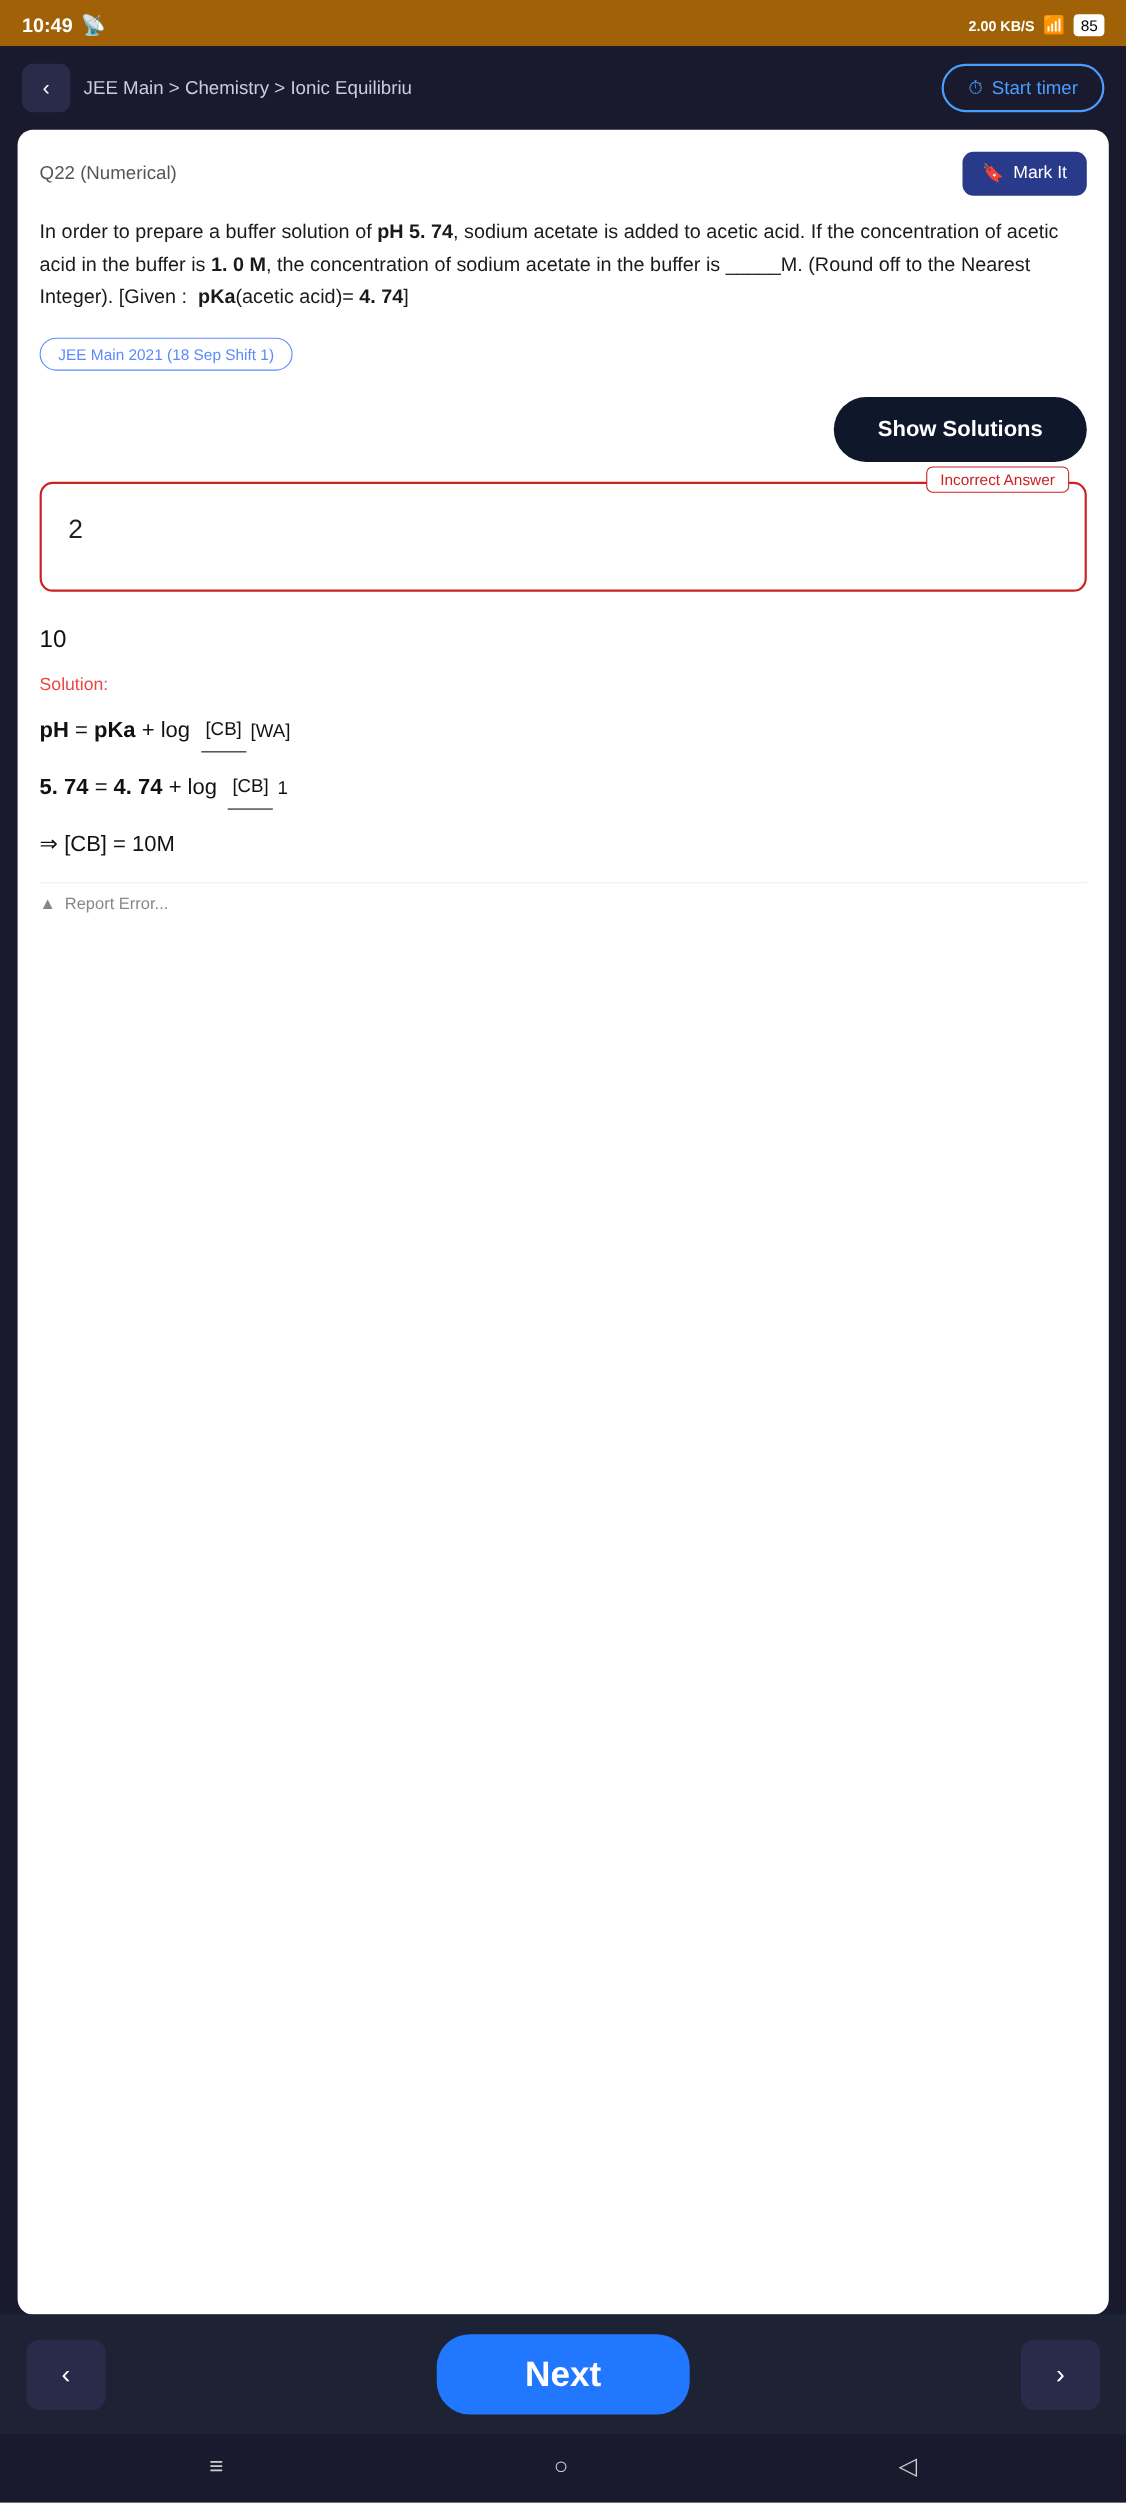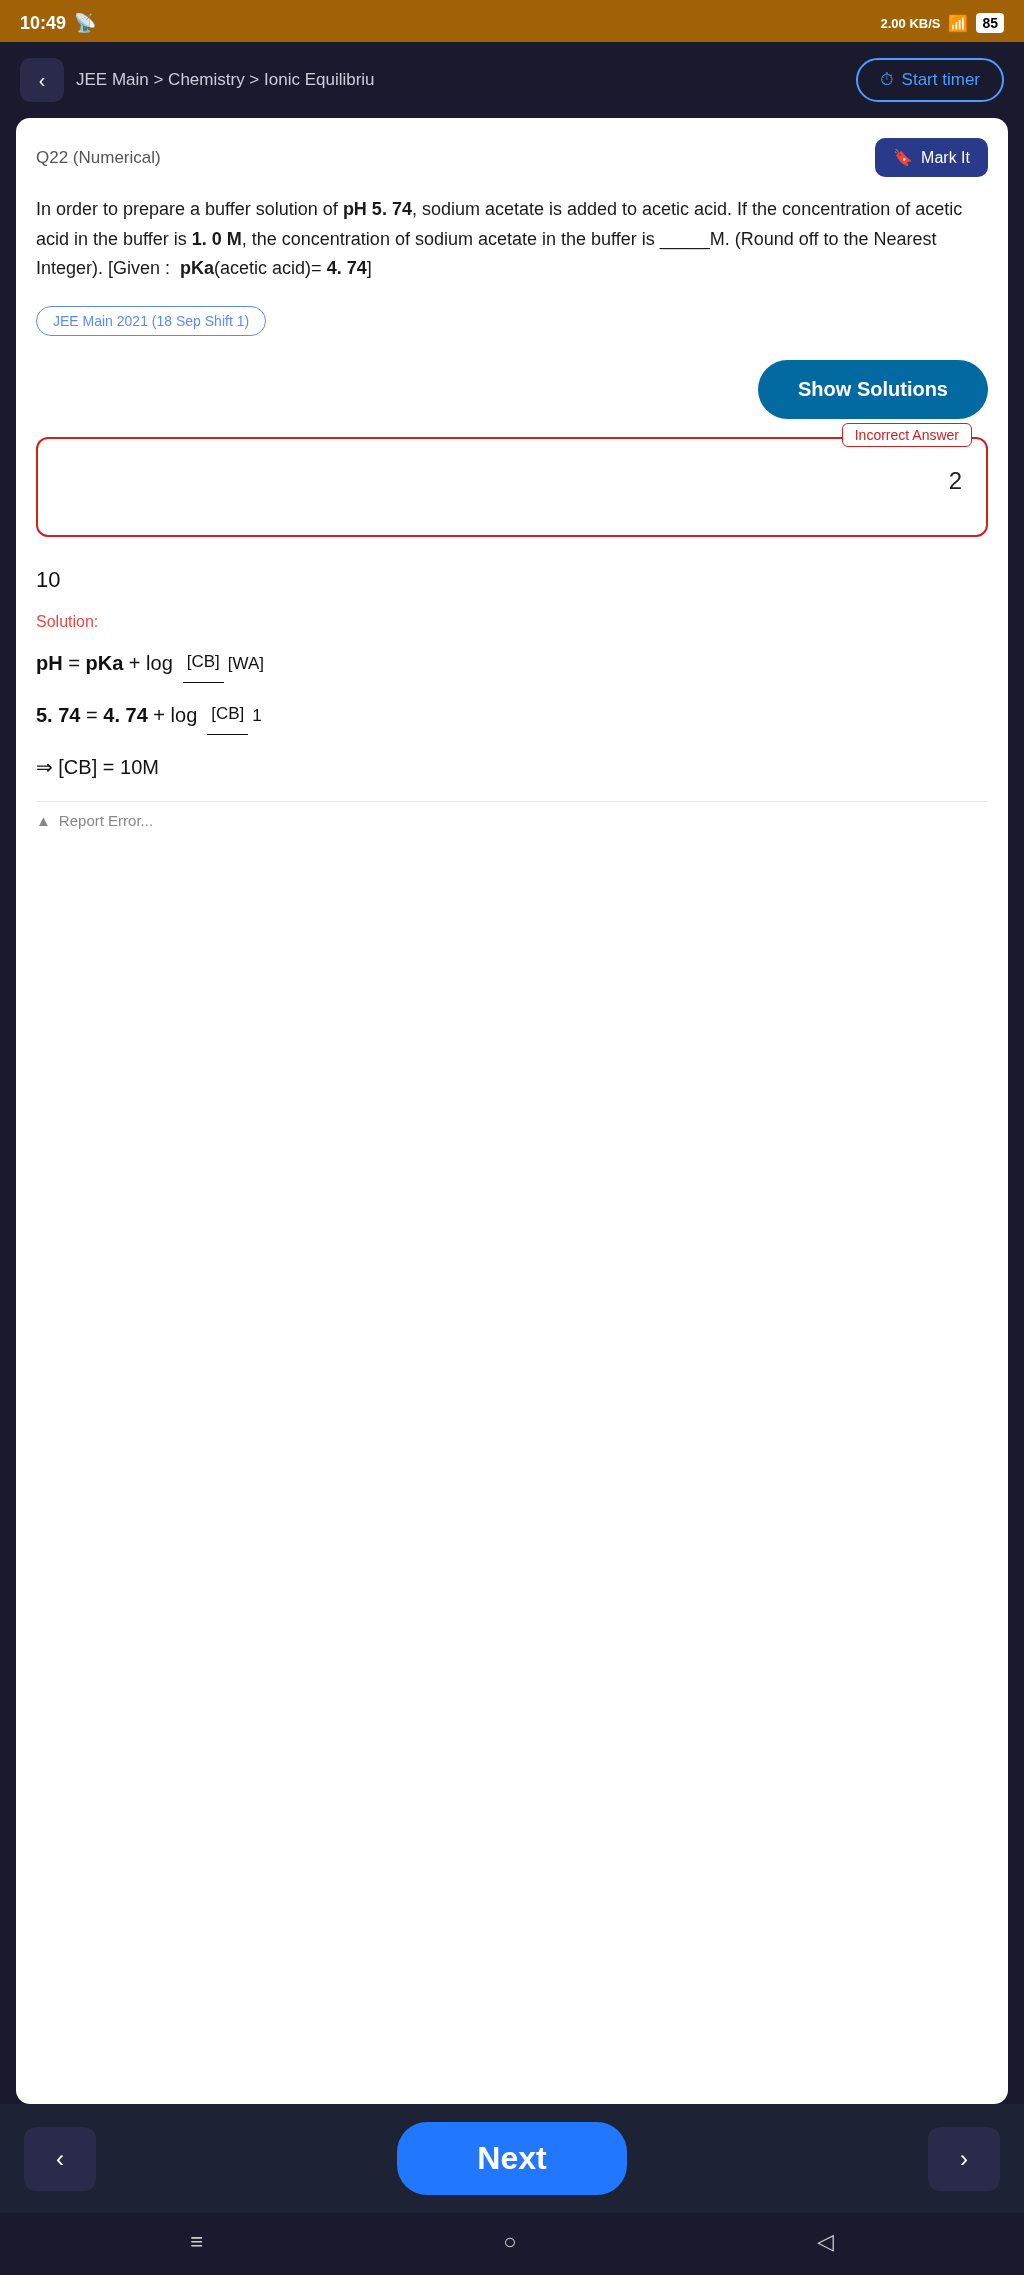--- a/index.html
+++ b/index.html
@@ -23,21 +23,21 @@
       font-weight: 600;
     }
     .status-left { display: flex; align-items: center; gap: 8px; }
     .status-right { display: flex; align-items: center; gap: 8px; font-size: 16px; }
     .battery-badge {
       background: #fff;
       color: #000;
       border-radius: 4px;
       padding: 2px 6px;
       font-size: 14px;
-      font-weight: bold;
+      font-weight: normal;
     }
     .header {
       background: #1a1a2e;
       padding: 16px 20px;
       display: flex;
       align-items: center;
       justify-content: space-between;
       gap: 12px;
     }
     .header-left {
@@ -116,34 +116,33 @@
       border: 1.5px solid #5b8aff;
       color: #5b8aff;
       border-radius: 20px;
       padding: 6px 16px;
       font-size: 14px;
       margin-bottom: 24px;
     }
     .show-solutions-btn {
       display: block;
       margin-left: auto;
-      background: #0369a1;
+      background: #0f172a;
       border: none;
       border-radius: 30px;
       color: white;
       font-size: 20px;
       font-weight: bold;
       padding: 18px 40px;
       cursor: pointer;
       margin-bottom: 18px;
     }
     .answer-input-area {
       position: relative;
       margin-bottom: 30px;
-      text-align: right;
     }
     .incorrect-label {
       position: absolute;
       top: -14px;
       right: 16px;
       background: white;
       color: #cc2222;
       border: 1.5px solid #cc2222;
       border-radius: 6px;
       padding: 3px 12px;

